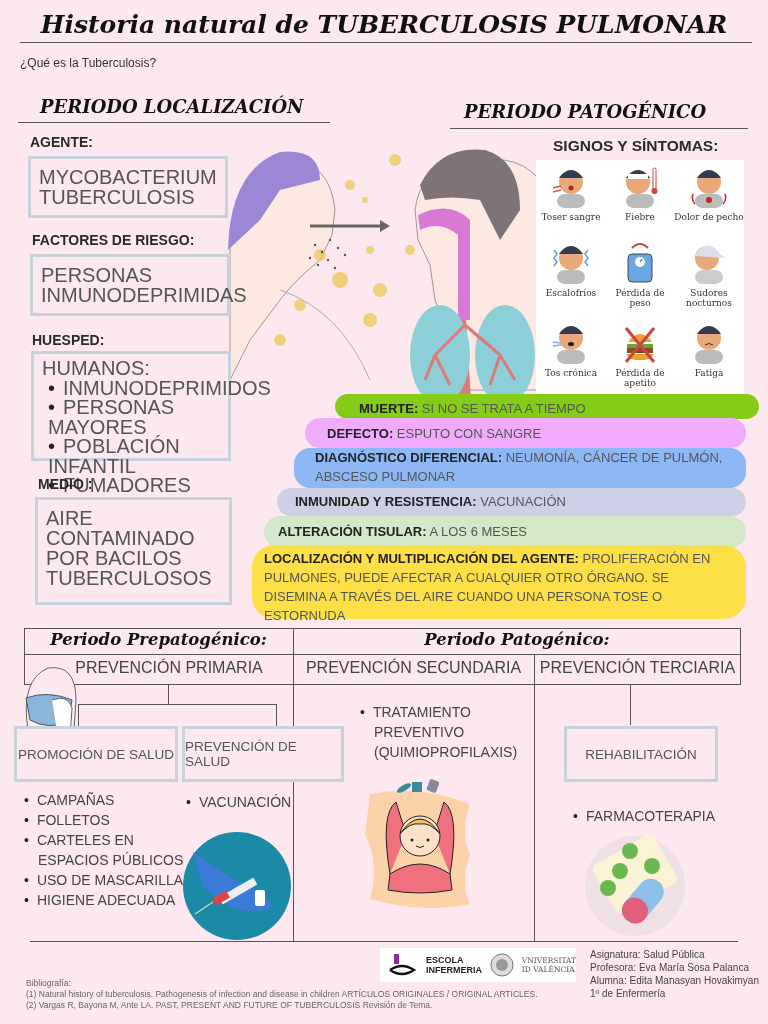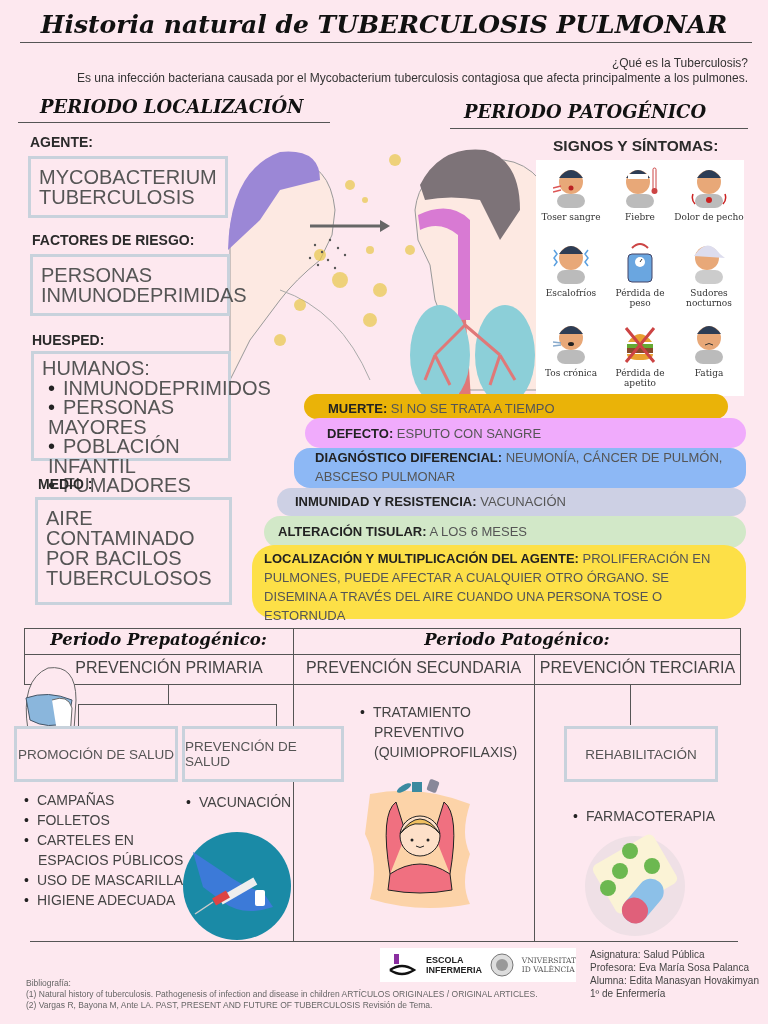--- a/index.html
+++ b/index.html
@@ -1,20 +1,20 @@
 <!DOCTYPE html>
 <html><head>
 <meta charset="utf-8">
 <style>
 *{box-sizing:border-box;margin:0;padding:0}
 body{width:768px;height:1024px;background:#fde8ef;font-family:"Liberation Sans",sans-serif;color:#3a3a3a;position:relative;overflow:hidden}
 .abs{position:absolute}
 .title{left:0;width:768px;top:10px;text-align:center;font-family:"DejaVu Serif",serif;font-style:italic;font-weight:bold;font-size:25px;color:#111}
 .rule{background:#555;height:1px}
-.intro{left:20px;width:728px;top:56px;text-align:right;font-size:12px;line-height:15px;color:#333}
+.intro{left:20px;width:728px;top:56px;text-align:left;font-size:12px;line-height:15px;color:#333}
 .period{font-family:"DejaVu Serif",serif;font-style:italic;font-weight:bold;font-size:18px;color:#111}
 .lbl{font-weight:bold;font-size:14px;color:#2a2a2a}
 .box{border:3px solid #c8d2dc;background:#fde8ef;padding:8px;font-size:20px;color:#555;line-height:20px}
 .box ul{list-style:none;margin:0}
 .box li::before,.blist li::before{content:"\2022";color:#222;margin-right:8px}
 .box li{padding-left:6px}
 .pill{border-radius:16px;padding:5px 14px;font-size:13px;color:#555;line-height:19px}
 .pill b{color:#222}
 .tbl{border:1px solid #555}
 .cellt{font-size:16px;color:#444;text-align:center}
@@ -28,21 +28,20 @@
 .bib{font-size:8.5px;color:#666;line-height:11px}
 .credits{font-size:10px;color:#444;line-height:13px}
 </style>
 </head>
 <body>
 
 <div class="abs title">Historia natural de TUBERCULOSIS PULMONAR</div>
 <div class="abs rule" style="left:20px;top:42px;width:732px"></div>
 <div class="abs intro">
   <div>¿Qué es la Tuberculosis?</div>
-  <div>Es una infección bacteriana causada por el Mycobacterium tuberculosis contagiosa que afecta principalmente a los pulmones.</div>
 </div>
 
 <div class="abs period" style="left:40px;top:96px">PERIODO LOCALIZACIÓN</div>
 <div class="abs rule" style="left:18px;top:122px;width:312px"></div>
 <div class="abs period" style="left:464px;top:101px">PERIODO PATOGÉNICO</div>
 <div class="abs rule" style="left:450px;top:128px;width:298px"></div>
 
 <svg class="abs" style="left:220px;top:140px" width="320" height="260">
   <path d="M10 240 L10 90 Q20 20 70 20 Q110 22 115 70 L112 95 L100 120 Q75 140 60 160 L30 200 Z" fill="#fde9e2" stroke="#999" stroke-width="1"></path>
   <path d="M8 110 Q10 30 60 12 Q100 8 100 40 L60 50 L40 80 Z" fill="#9b87d6"></path>
@@ -189,21 +188,21 @@
     <div class="face"><svg width="36" height="44">
           <rect x="4" y="30" width="28" height="14" rx="8" fill="#bbb"></rect>
           <circle cx="18" cy="18" r="12" fill="#e8a878"></circle>
           <path d="M6 14 Q18 -2 30 14" fill="#2d3d55"></path>
           <path d="M14 25 Q18 22 22 25" stroke="#333" fill="none"></path>
         </svg></div>
     <span>Fatiga</span>
   </div>
 </div>
 
-<div class="abs pill" style="left:304px;top:394px;width:424px;height:25px;padding-left:24px;background:#eab308">
+<div class="abs pill" style="left:335px;top:394px;width:424px;height:25px;padding-left:24px;background:#84cc16">
   <b>MUERTE:</b> <span>SI NO SE TRATA A TIEMPO</span>
 </div>
 <div class="abs pill" style="left:305px;top:418px;width:441px;height:30px;padding-top:6px;padding-left:22px;background:#f0abfc">
   <b>DEFECTO:</b> <span>ESPUTO CON SANGRE</span>
 </div>
 <div class="abs pill" style="left:294px;top:448px;width:452px;height:40px;padding:0 14px 0 21px;background:#8db8f5;line-height:19px">
   <b>DIAGNÓSTICO DIFERENCIAL:</b> <span>NEUMONÍA, CÁNCER DE PULMÓN, ABSCESO PULMONAR</span>
 </div>
 <div class="abs pill" style="left:277px;top:488px;width:469px;height:28px;padding-top:4px;padding-left:18px;background:#cdd0e4">
   <b>INMUNIDAD Y RESISTENCIA:</b> <span>VACUNACIÓN</span>

